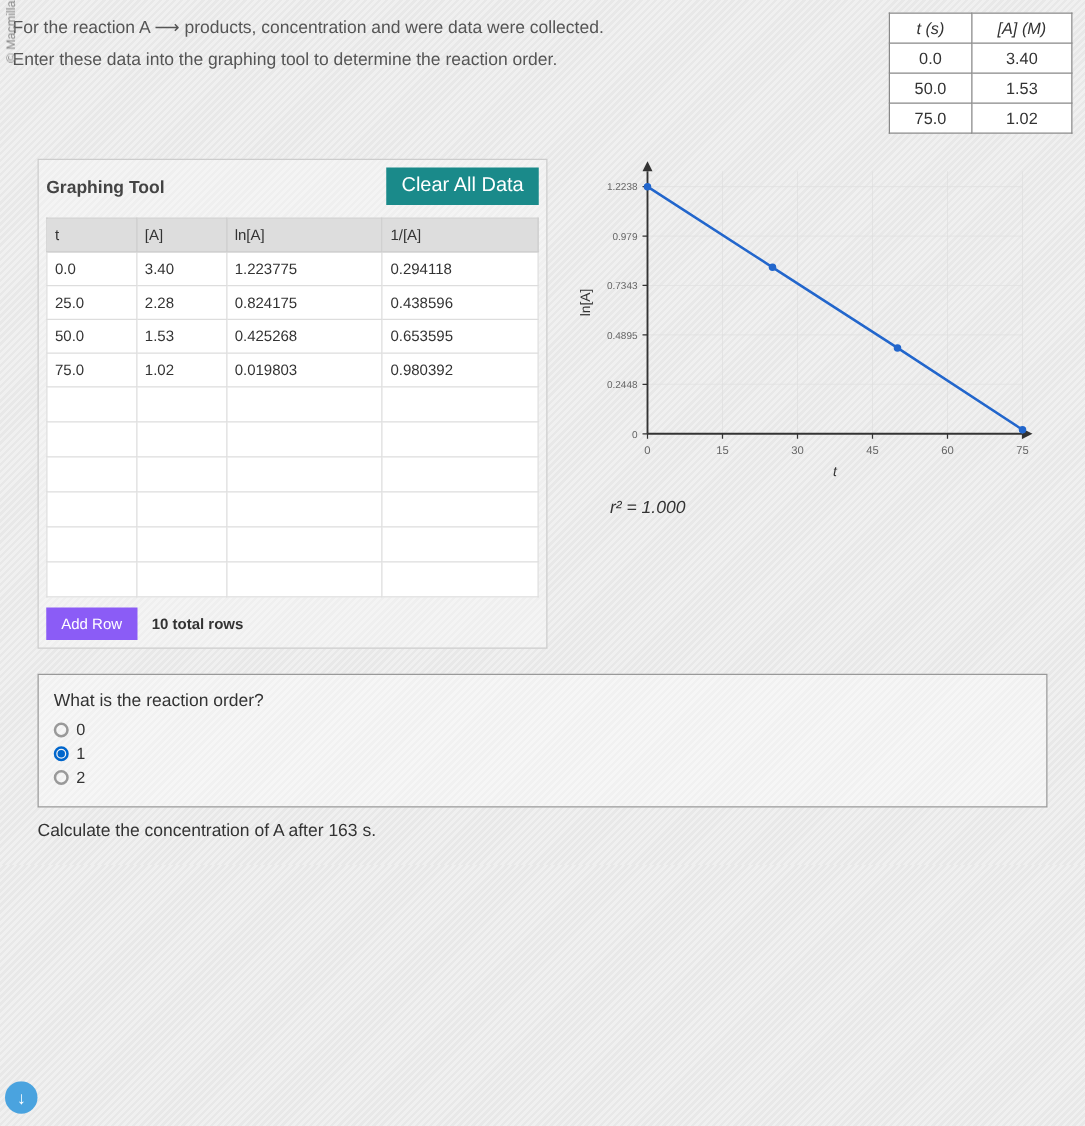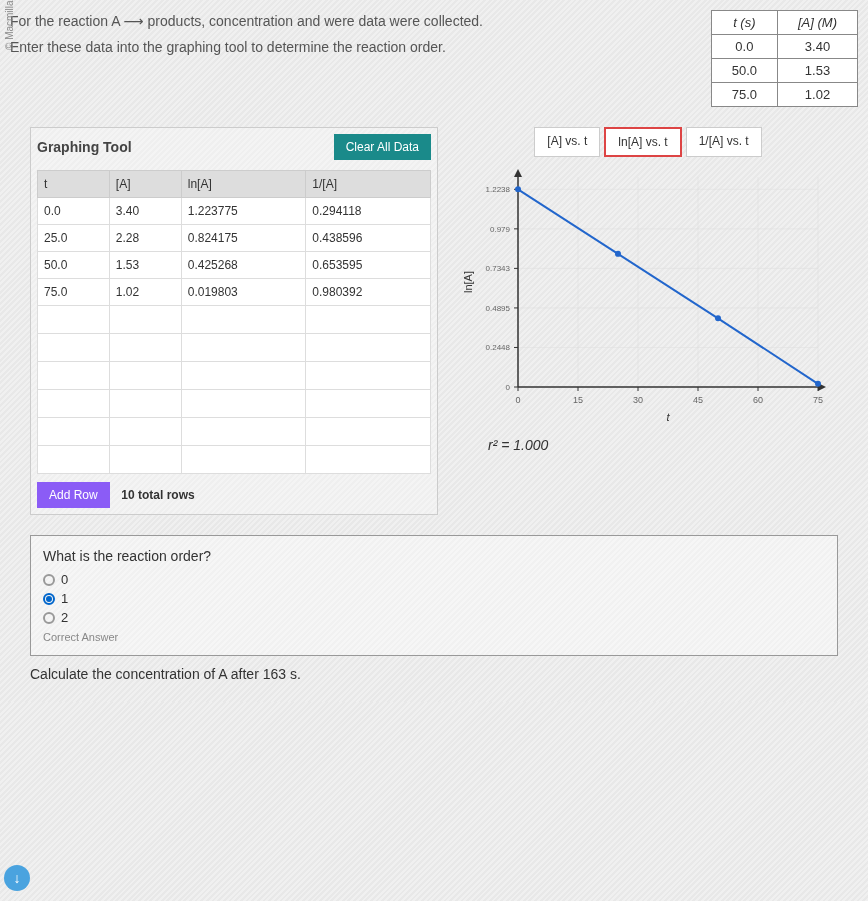--- a/index.html
+++ b/index.html
@@ -27,21 +27,21 @@
 .data-table th, .data-table td { border: 1px solid #888; padding: 4px 20px; text-align: center; font-size: 13px; }
 .data-table th { font-weight: normal; font-style: italic; background: #fff; }
 .data-table input { border: none; width: 40px; text-align: center; font-size: 13px; }
 .cursor-cell { position: relative; }
 .cursor-icon { font-size: 14px; position: relative; top: 2px; }
 
 .main-workspace { display: flex; gap: 20px; margin-top: 20px; padding-left: 20px; }
 .left-panel { width: 408px; padding: 6px; border: 1px solid #ccc; background: rgba(255,255,255,0.3); }
 .panel-header { display: flex; justify-content: space-between; align-items: center; margin-bottom: 10px; }
 .panel-title { font-weight: bold; font-size: 14px; color: #444; }
-.clear-btn { background: #1a8a8a; color: #fff; border: none; padding: 6px 12px; font-size: 12px; cursor: pointer; }
+.clear-btn { background: #1a8a8a; color: #fff; border: none; padding: 6px 12px; font-size: 16px; cursor: pointer; }
 .graph-table { width: 100%; border-collapse: collapse; background: #fff; }
 .graph-table th { background: #ddd; padding: 6px; text-align: left; font-weight: normal; font-size: 12px; border: 1px solid #ccc; }
 .graph-table td { padding: 6px; border: 1px solid #ddd; font-size: 12px; }
 .graph-table tr.empty td { height: 28px; }
 .add-row-section { margin-top: 8px; }
 .add-row-btn { background: #8b5cf6; color: #fff; border: none; padding: 6px 12px; font-size: 12px; cursor: pointer; }
 .row-count { font-size: 12px; font-weight: bold; margin-left: 8px; }
 
 .right-panel { width: 380px; }
 .tabs { display: flex; gap: 4px; margin-bottom: 10px; justify-content: center; }
@@ -174,25 +174,20 @@
           </tr>
         </tbody>
     </table>
     <div class="add-row-section">
       <button class="add-row-btn">Add Row</button>
       <span class="row-count">10 total rows</span>
     </div>
   </div>
 
   <div class="right-panel">
-    <div class="tabs">
-      <div class="tab">[A] vs. t</div>
-      <div class="tab active">ln[A] vs. t</div>
-      <div class="tab">1/[A] vs. t</div>
-    </div>
     <div class="chart-area">
       <svg class="chart-svg" viewBox="0 0 380 260" id="chart-svg">
           <line x1="60" y1="10" x2="60" y2="220" stroke="#ddd" stroke-width="0.5"></line>
           <line x1="120" y1="10" x2="120" y2="220" stroke="#ddd" stroke-width="0.5"></line>
           <line x1="180" y1="10" x2="180" y2="220" stroke="#ddd" stroke-width="0.5"></line>
           <line x1="240" y1="10" x2="240" y2="220" stroke="#ddd" stroke-width="0.5"></line>
           <line x1="300" y1="10" x2="300" y2="220" stroke="#ddd" stroke-width="0.5"></line>
           <line x1="360" y1="10" x2="360" y2="220" stroke="#ddd" stroke-width="0.5"></line>
           <line x1="60" y1="220" x2="360" y2="220" stroke="#ddd" stroke-width="0.5"></line>
           <line x1="60" y1="180.45538461538462" x2="360" y2="180.45538461538462" stroke="#ddd" stroke-width="0.5"></line>
@@ -248,18 +243,17 @@
     <span>0</span>
   </div>
   <div class="radio-row selected">
     <span class="radio-circle filled"></span>
     <span>1</span>
   </div>
   <div class="radio-row">
     <span class="radio-circle"></span>
     <span>2</span>
   </div>
-  <div class="correct-answer">Correct Answer</div>
 </div>
 
 <div class="followup">Calculate the concentration of A after 163 s.</div>
 
 <button class="down-arrow-btn">↓</button>
 
 </body></html>

